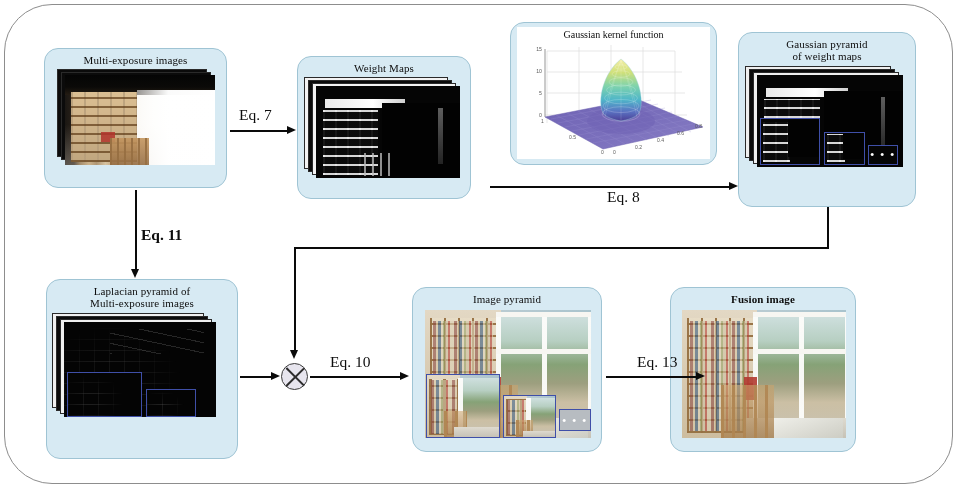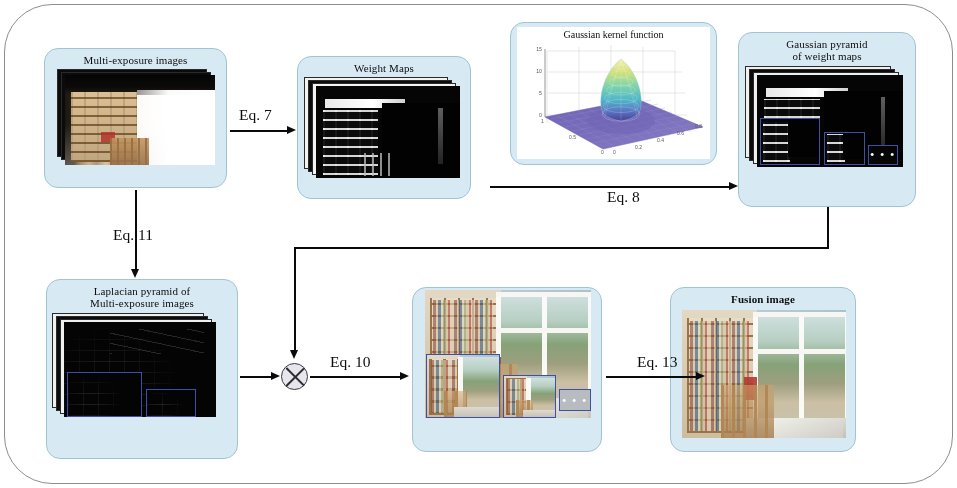--- a/index.html
+++ b/index.html
@@ -472,20 +472,21 @@
     </div>
     <div class="pyr-box" style="left:99px; top:76px; width:50px; height:28px; overflow:hidden;">
       <div class="photo-lap" style="left:0;top:0;width:100%;height:100%;">
           <div class="edges"></div>
         </div>
     </div>
   </div>
 </div>
 
 <div class="node" id="node-image-pyramid" style="left:412px; top:287px; width:190px; height:165px;">
+  <div class="node-title">Image pyramid</div>
   <div class="node-body">
     <div class="photo-fused" style="left:12px; top:2px; width:166px; height:128px;">
       <div class="wall"></div>
       <div class="windows"></div>
       <div class="frame-h" style="top:2px;"></div>
       <div class="frame-h" style="top:30%;"></div>
       <div class="bookcase"></div>
       <div class="books"></div>
       <div class="sill"></div>
       <div class="table"></div>
@@ -541,21 +542,21 @@
 <style>
   #multiply-node { left: 281px; top: 363px; }
 </style>
 
 <div class="line h" style="left:230px; top:130px; width:58px;"></div>
 <div class="arrow-r" style="left:287px; top:126px;"></div>
 <div class="eq-label" style="left:239px; top:106px;">Eq. 7</div>
 
 <div class="line v" style="left:135px; top:190px; height:80px;"></div>
 <div class="arrow-d" style="left:131px; top:269px;"></div>
-<div class="eq-label" style="left:113px; top:226px;">Eq. 11</div>
+<div class="eq-label" style="left:141px; top:226px;font-weight:bold;">Eq. 11</div>
 
 <div class="line h" style="left:490px; top:186px; width:240px;"></div>
 <div class="arrow-r" style="left:729px; top:182px;"></div>
 <div class="eq-label" style="left:607px; top:188px;">Eq. 8</div>
 
 <div class="line v" style="left:827px; top:207px; height:41px;"></div>
 <div class="line h" style="left:294px; top:247px; width:535px;"></div>
 <div class="line v" style="left:294px; top:247px; height:104px;"></div>
 <div class="arrow-d" style="left:290px; top:350px;"></div>
 

